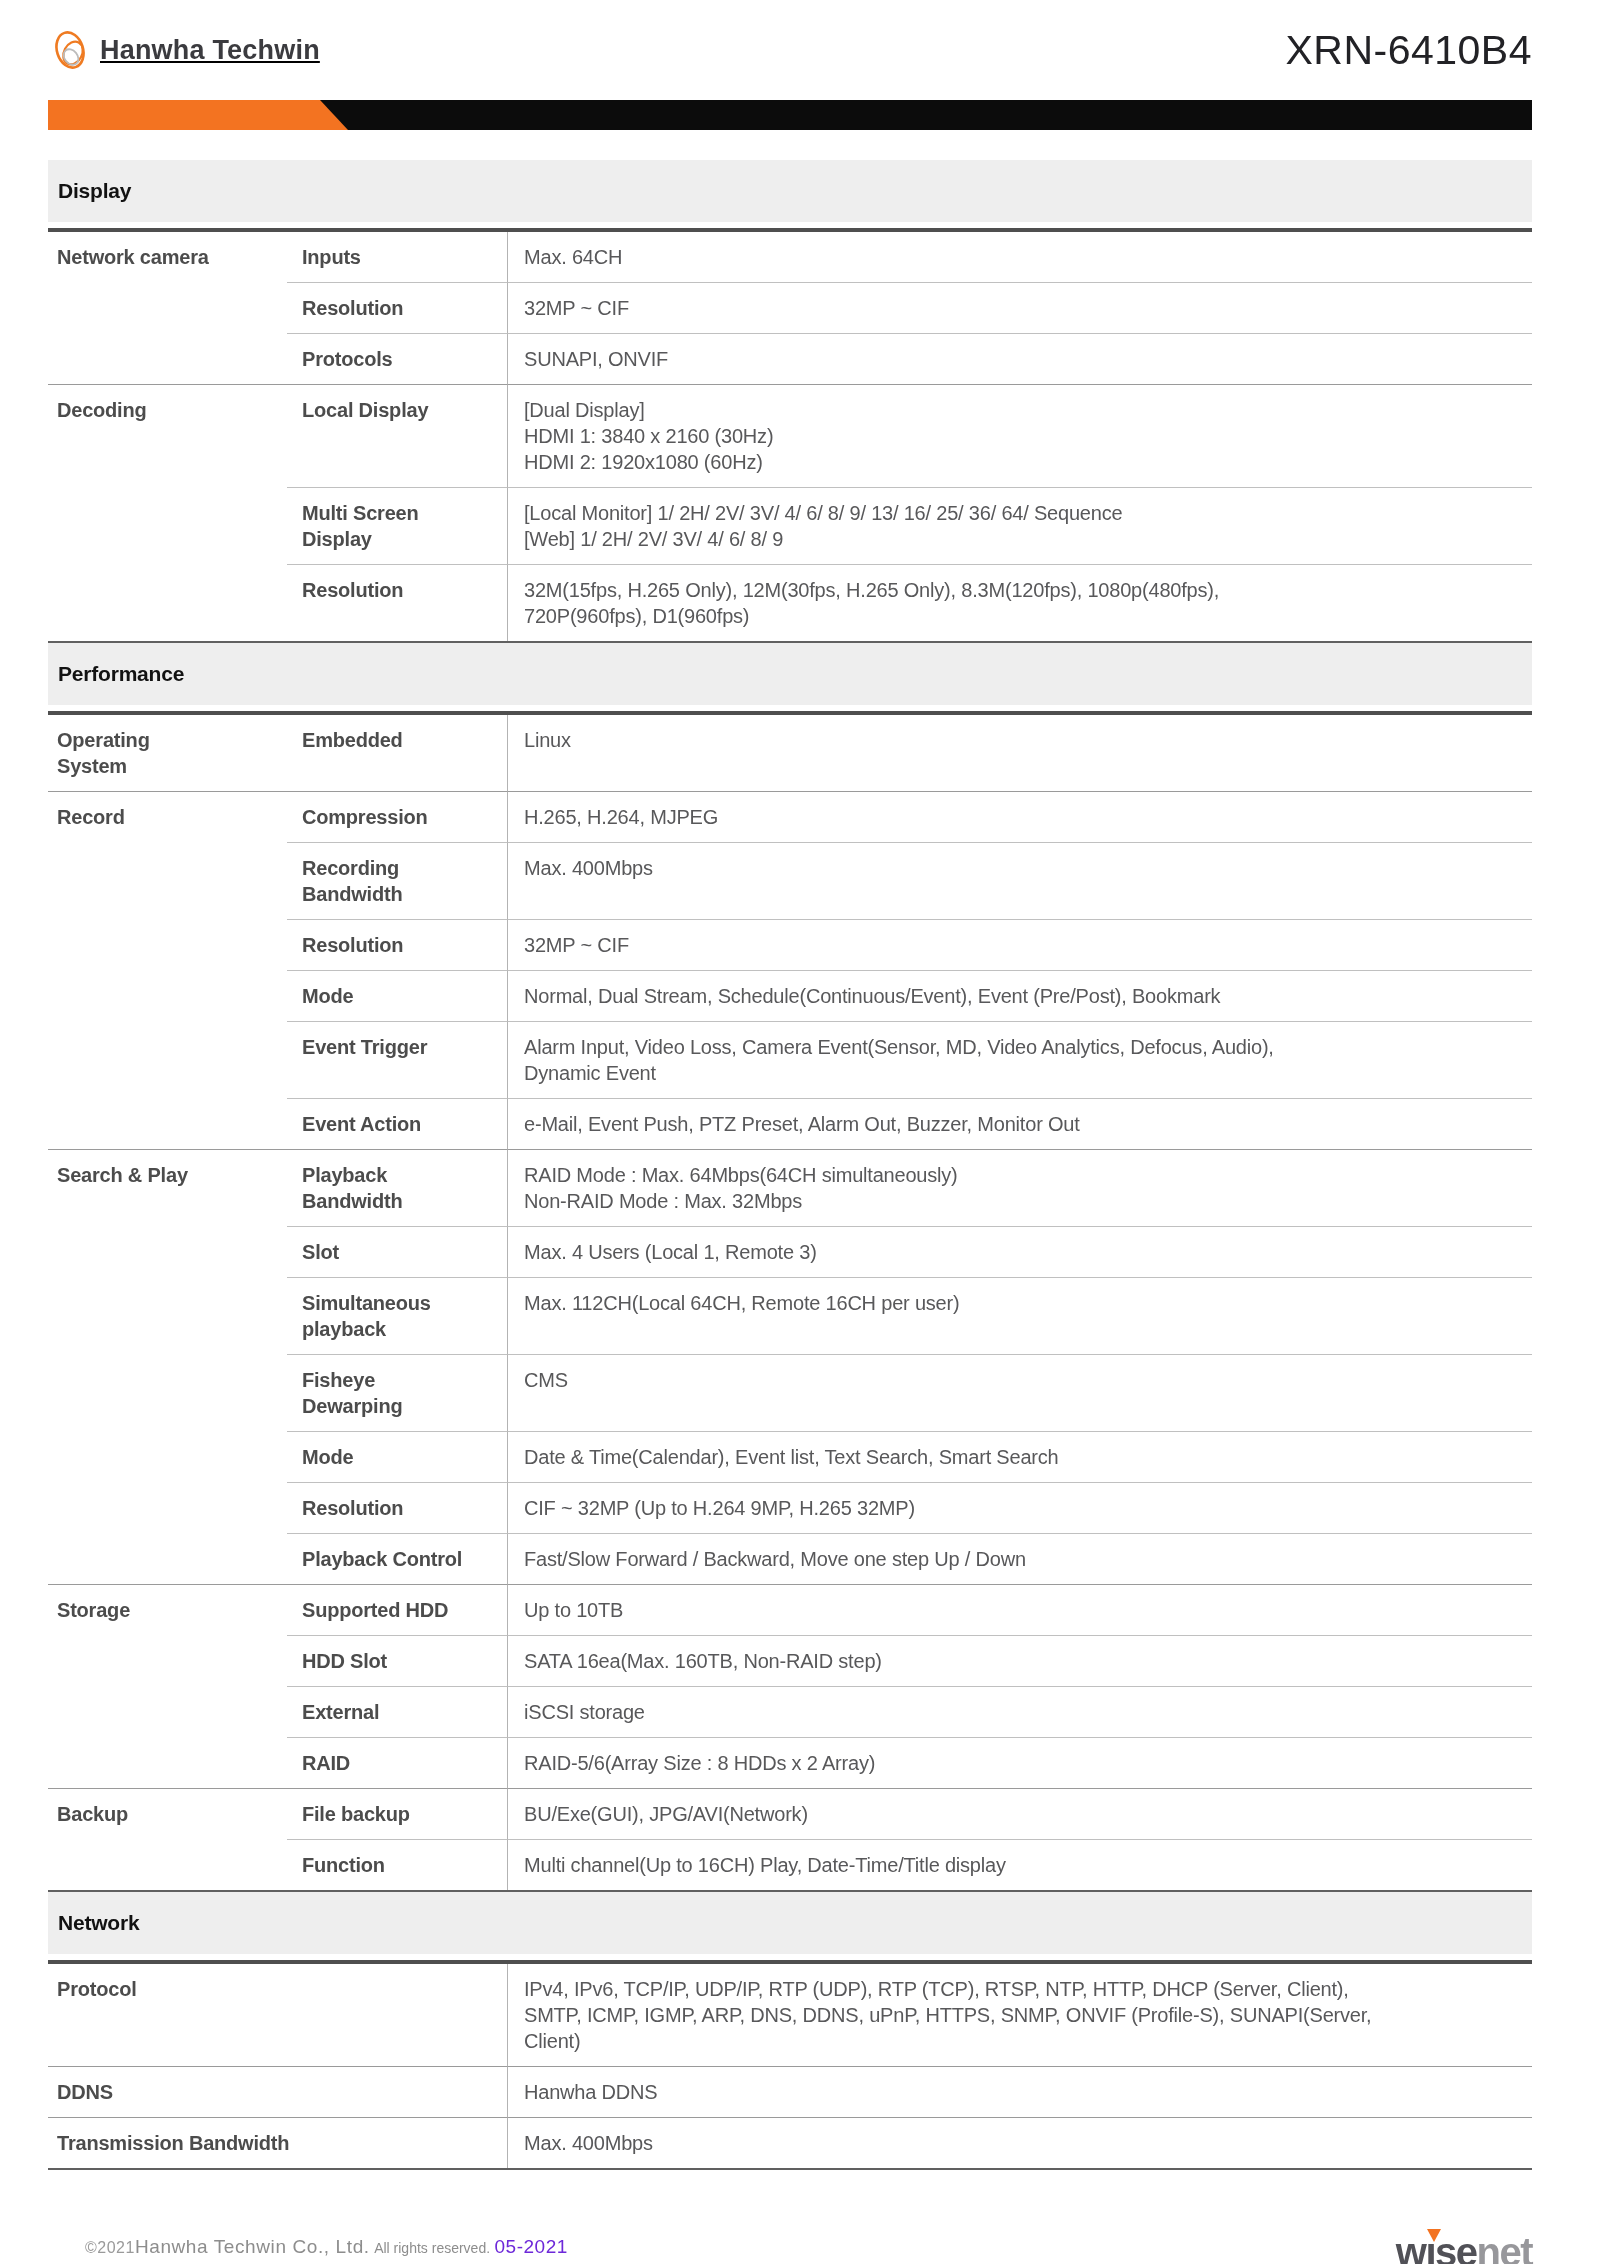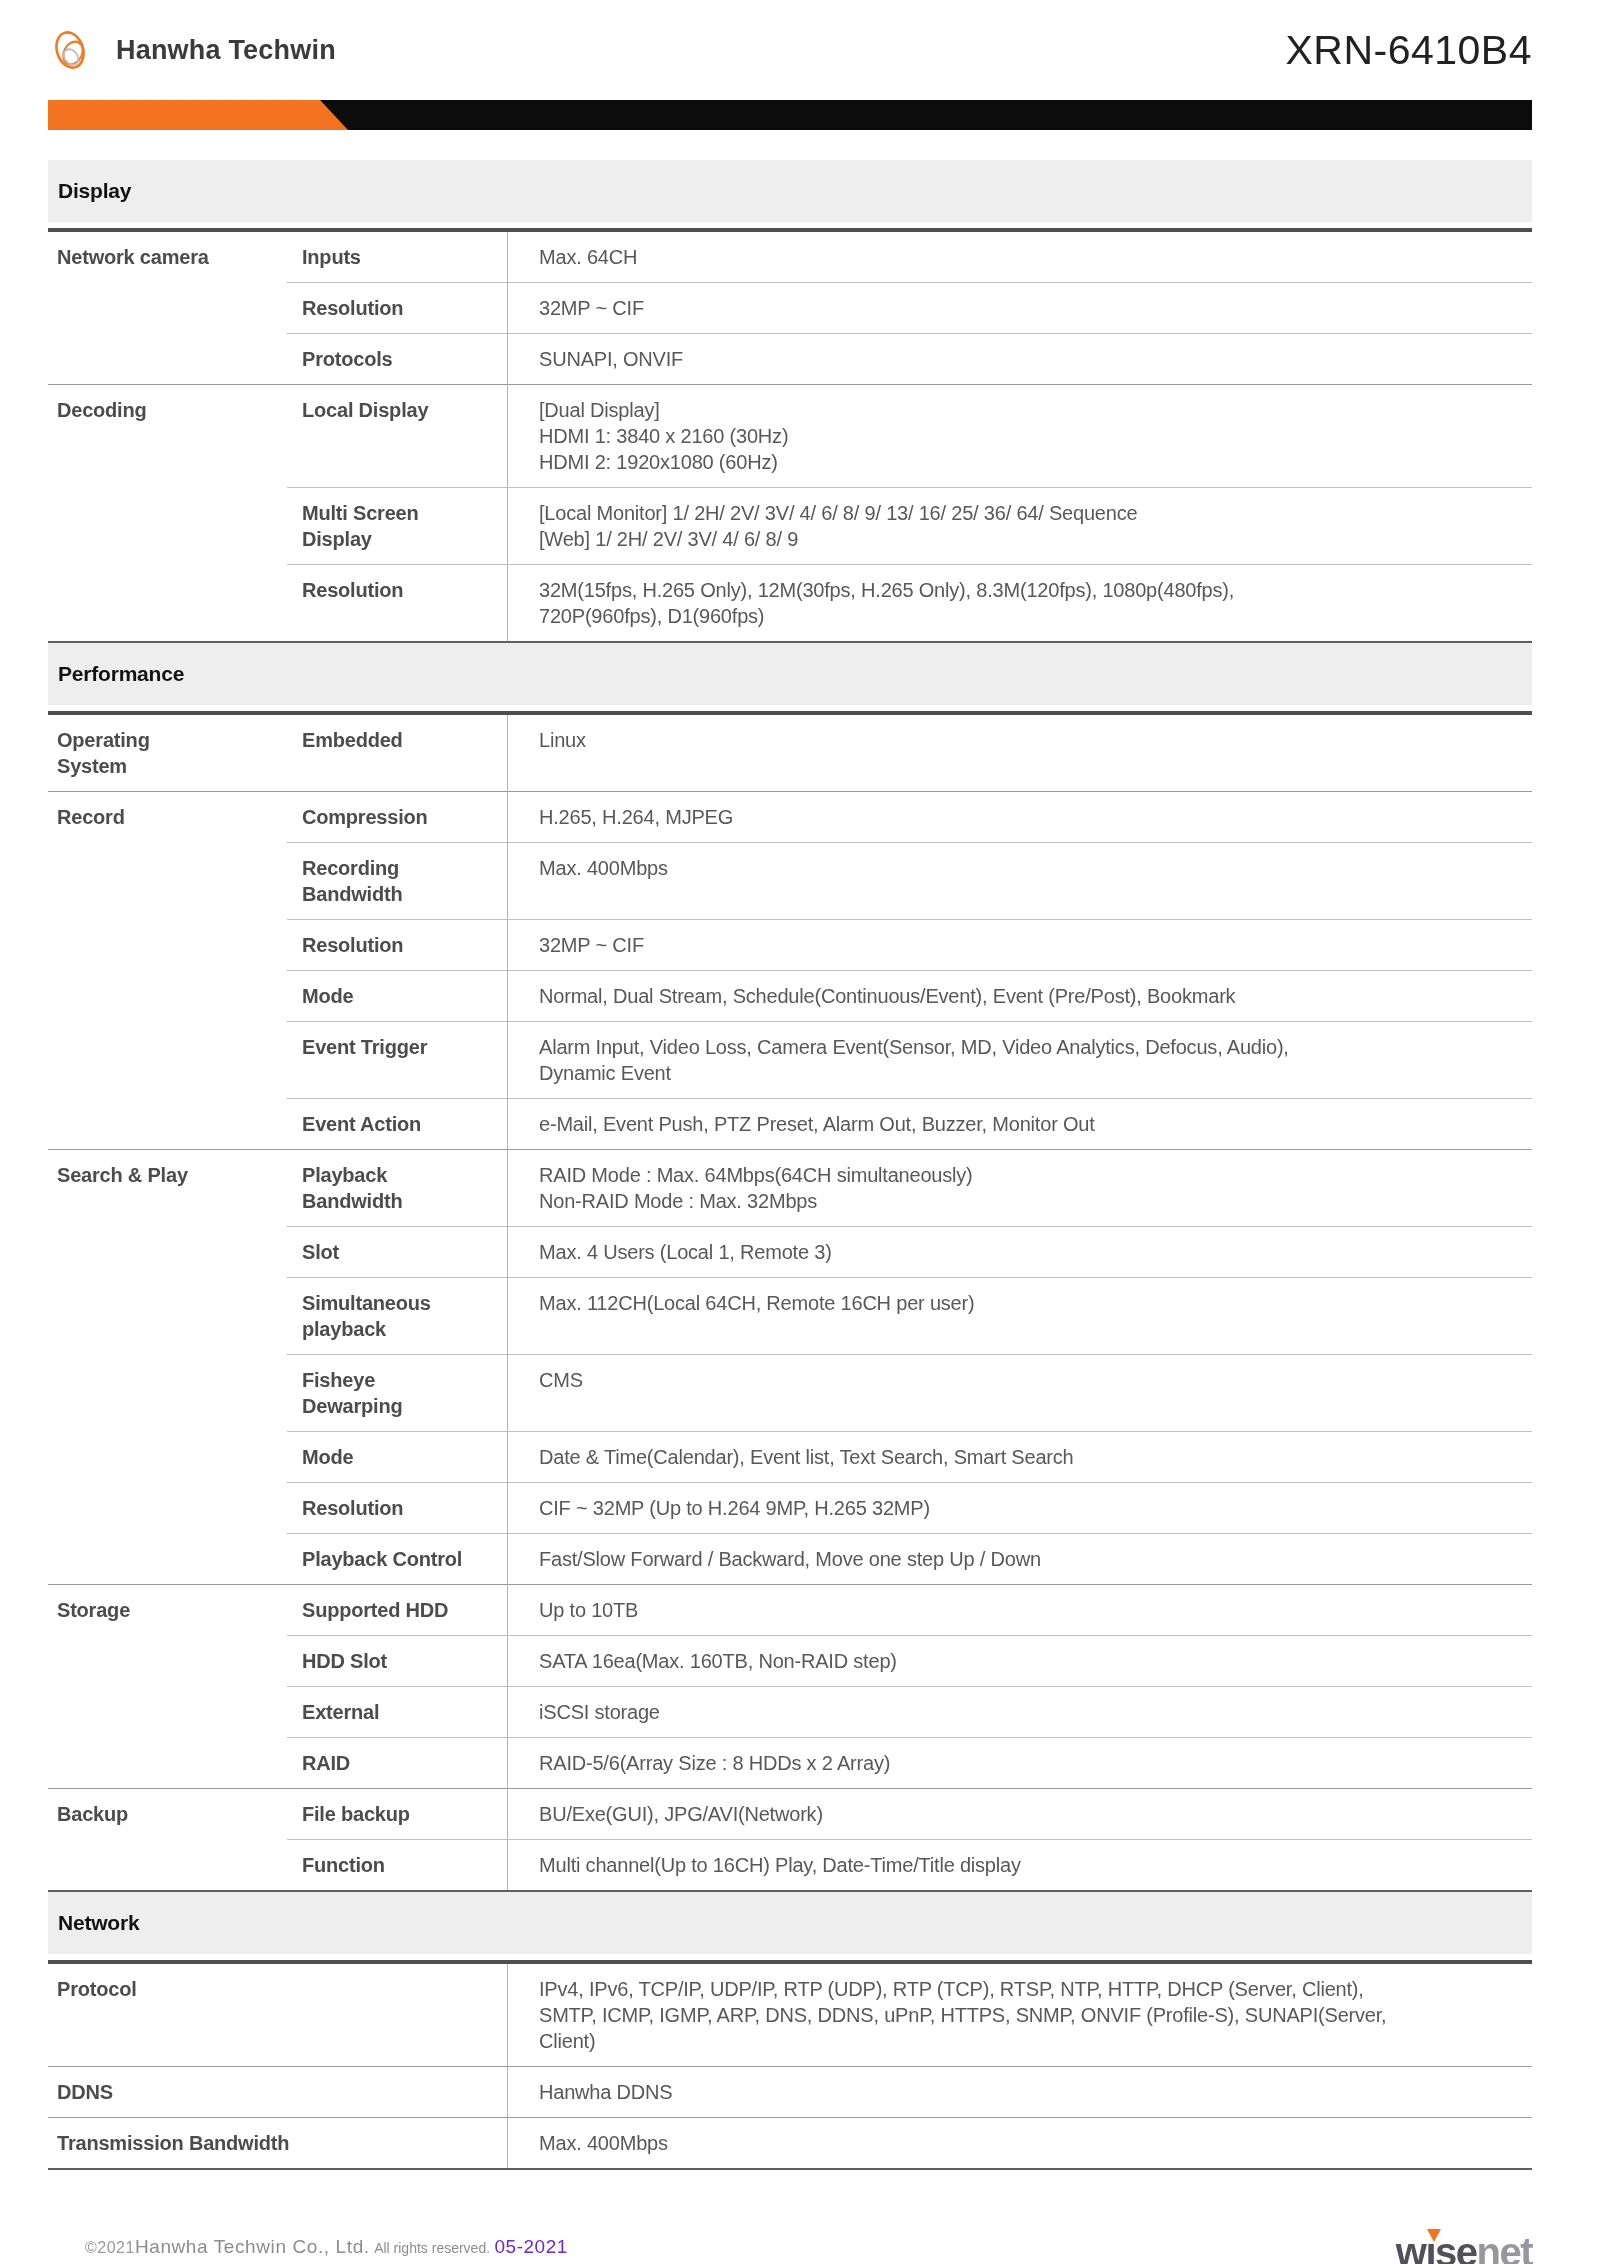--- a/index.html
+++ b/index.html
@@ -7,21 +7,21 @@
   body {
     width:1600px; height:2264px; overflow:hidden; position:relative;
     font-family:"Liberation Sans", sans-serif; -webkit-font-smoothing:antialiased;
   }
 
   
   .hdr {
     display:flex; justify-content:space-between; align-items:center;
     padding:26px 68px 0 48px;
   }
-  .brand { display:flex; align-items:center; gap:20px; }
+  .brand { display:flex; align-items:center; gap:4px;text-decoration:underline; }
   .brand-text { font-size:27px; font-weight:700; color:#3b3b3f; letter-spacing:0.2px; }
   .model { font-size:41px; font-weight:400; color:#222226; letter-spacing:0.5px; }
 
   .accent-bar {
     margin:26px 68px 0 48px; height:30px; background:#0c0c0c; position:relative;
   }
   .accent-bar .orange {
     position:absolute; inset:0; background:#f37321;
     clip-path:polygon(0 0, 272px 0, 300px 100%, 0 100%);
   }
@@ -41,21 +41,21 @@
   }
   .spec-row { display:grid; grid-template-columns:239px 220px 1fr; }
   .spec-row.two-col { grid-template-columns:459px 1fr; }
   .cell {
     padding:12px 12px 12px 15px; font-size:20px; line-height:26px;
     letter-spacing:-0.2px; color:#58585a;
   }
   .cell-group { padding-left:9px; font-weight:700; color:#4c4c4c; }
   .cell-label { font-weight:700; color:#4c4c4c; }
   .cell-label.wide { padding-left:9px; }
-  .cell-value { border-left:1px solid #b3b3b3; padding-left:31px; }
+  .cell-value { border-left:1px solid #b3b3b3; padding-left:16px; }
   .spec-row:not(.first):not(.group-start) .cell-label,
   .spec-row:not(.first):not(.group-start) .cell-value { border-top:1px solid #c0c0c0; }
   .spec-row.group-start:not(.first) .cell { border-top:1px solid #9a9a9a; }
 
   
   footer { margin:0 68px 0 48px; position:relative; height:150px; }
   .copyright { position:absolute; left:37px; top:66px; white-space:nowrap; }
   .copyright .c1 { font-size:16px; color:#9a9a9a; letter-spacing:0.5px; }
   .copyright .c2 { font-size:19px; color:#8d8d8d; letter-spacing:0.6px; font-weight:400; }
   .copyright .c3 { font-size:14px; color:#8d8d8d; }

